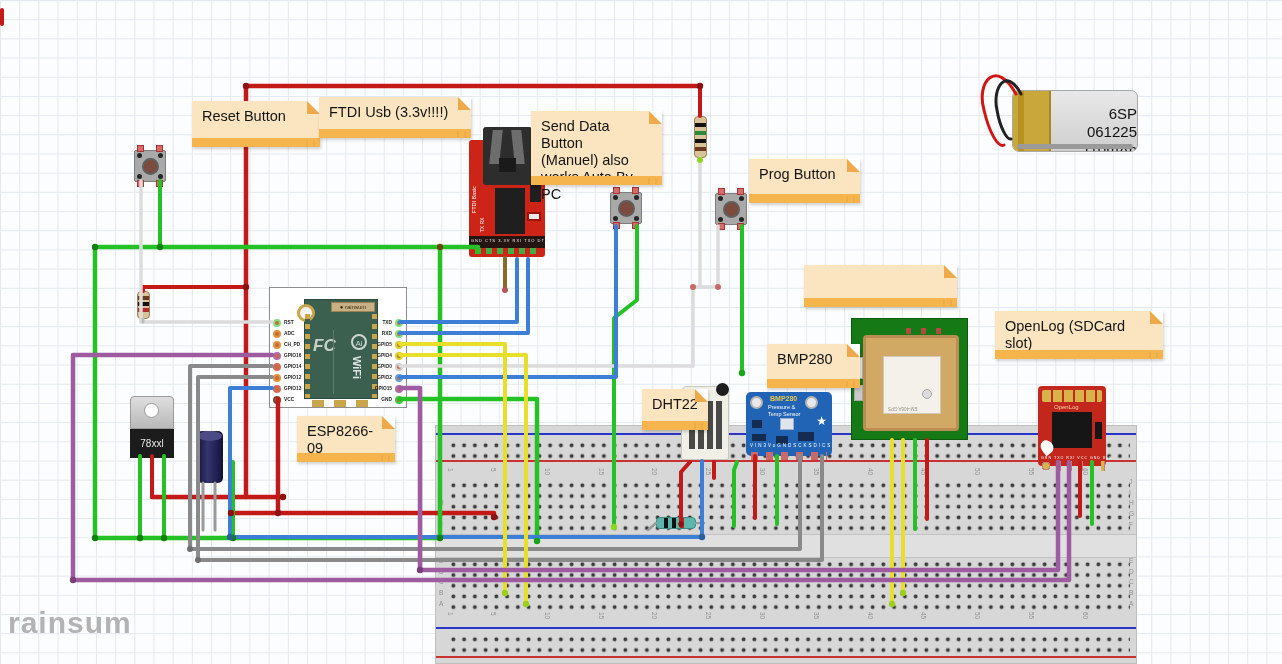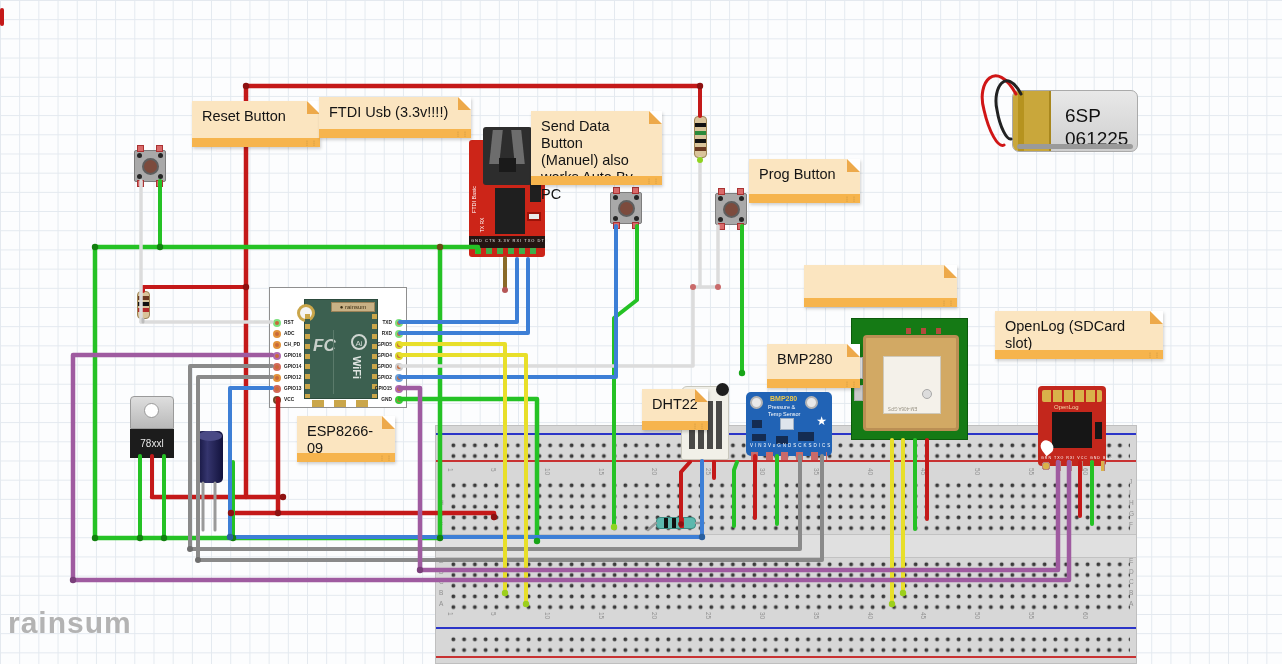--- a/index.html
+++ b/index.html
@@ -40,21 +40,21 @@
   .pushbutton .p1,.pushbutton .p2,.pushbutton .p3,.pushbutton .p4{position:absolute;width:5px;height:5px;background:#d96a6a;border:1px solid #a33;}
   .pushbutton .p1{left:2px;top:-6px}.pushbutton .p2{right:2px;top:-6px}
   .pushbutton .p3{left:2px;bottom:-6px}.pushbutton .p4{right:2px;bottom:-6px}
   .resistor-v{position:absolute;width:13px;border-radius:4px;background:#d9c49a;border:1px solid #9c8455;box-sizing:border-box;}
   .resistor-v .b{position:absolute;left:0;right:0;height:4px;}
   .resistor-h{position:absolute;height:12px;border-radius:4px;background:#5cb8ae;border:1px solid #3c8a81;box-sizing:border-box;}
   .resistor-h .b{position:absolute;top:0;bottom:0;width:4px;}
   .battery{position:absolute;width:126px;height:62px;background:linear-gradient(#e8e8e8,#cfcfcf);border:1px solid #aaa;border-radius:7px;box-sizing:border-box;overflow:hidden;}
   .battery .gold{position:absolute;left:0;top:0;bottom:0;width:36px;background:#c9a73b;border-right:2px solid #a8871e;}
   .battery .gold::before{content:"";position:absolute;left:5px;top:0;bottom:0;width:6px;background:#b6931f;}
-  .battery .lbl{position:absolute;left:52px;top:14px;font-size:19px;color:#111;line-height:1.2;}
+  .battery .lbl{position:absolute;left:44px;top:14px;font-size:15px;color:#111;line-height:1.2;text-align:right;}
   .battery .shadow{position:absolute;left:4px;right:4px;bottom:2px;height:5px;background:#9a9a9a;border-radius:3px;}
   .fritzing-logo{position:absolute;left:8px;top:606px;font-size:30px;font-weight:bold;color:#b3b3b3;letter-spacing:1px;}
 </style>
 </head>
 <body>
 
 <div id="breadboard" class="abs">
   <div class="bb-line" style="top:7px;background:#2b35c8;"></div>
   <div class="bb-holes" style="top:12px;height:22px;"></div>
   <div class="bb-line" style="top:34px;background:#c83232;"></div>

